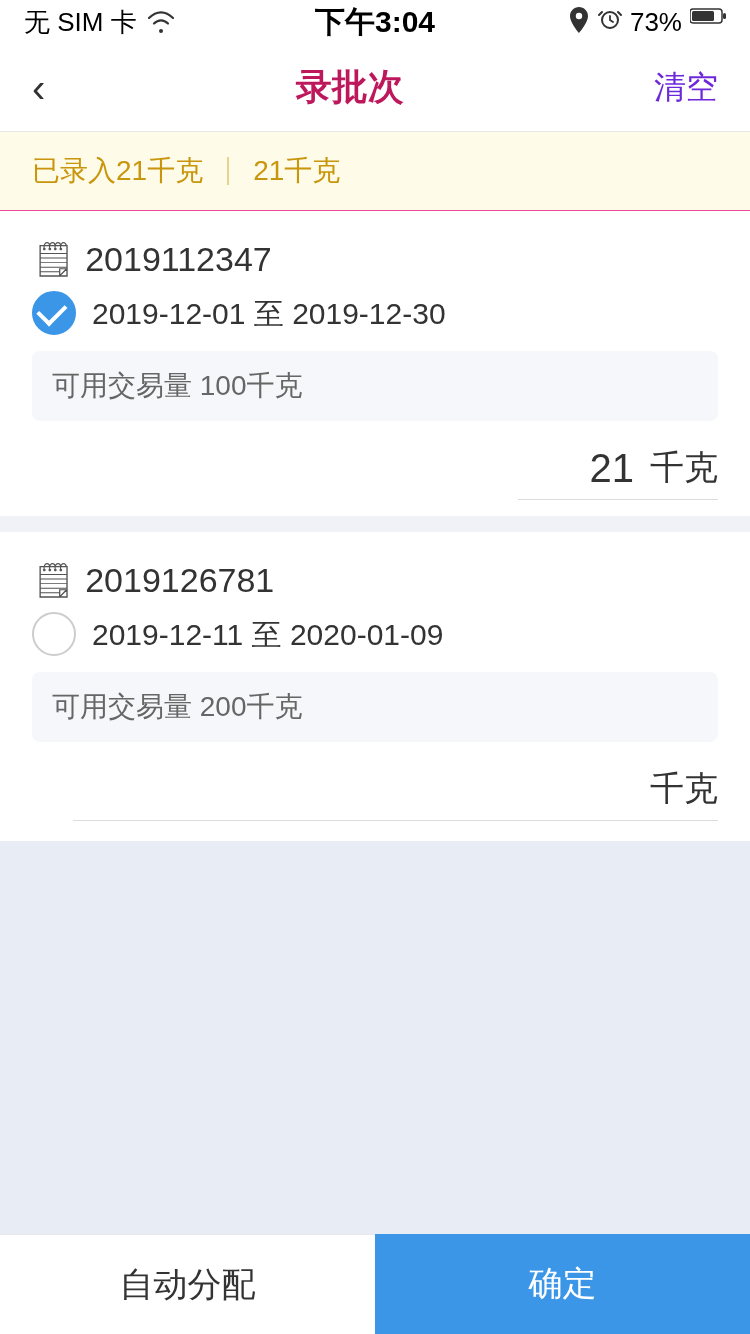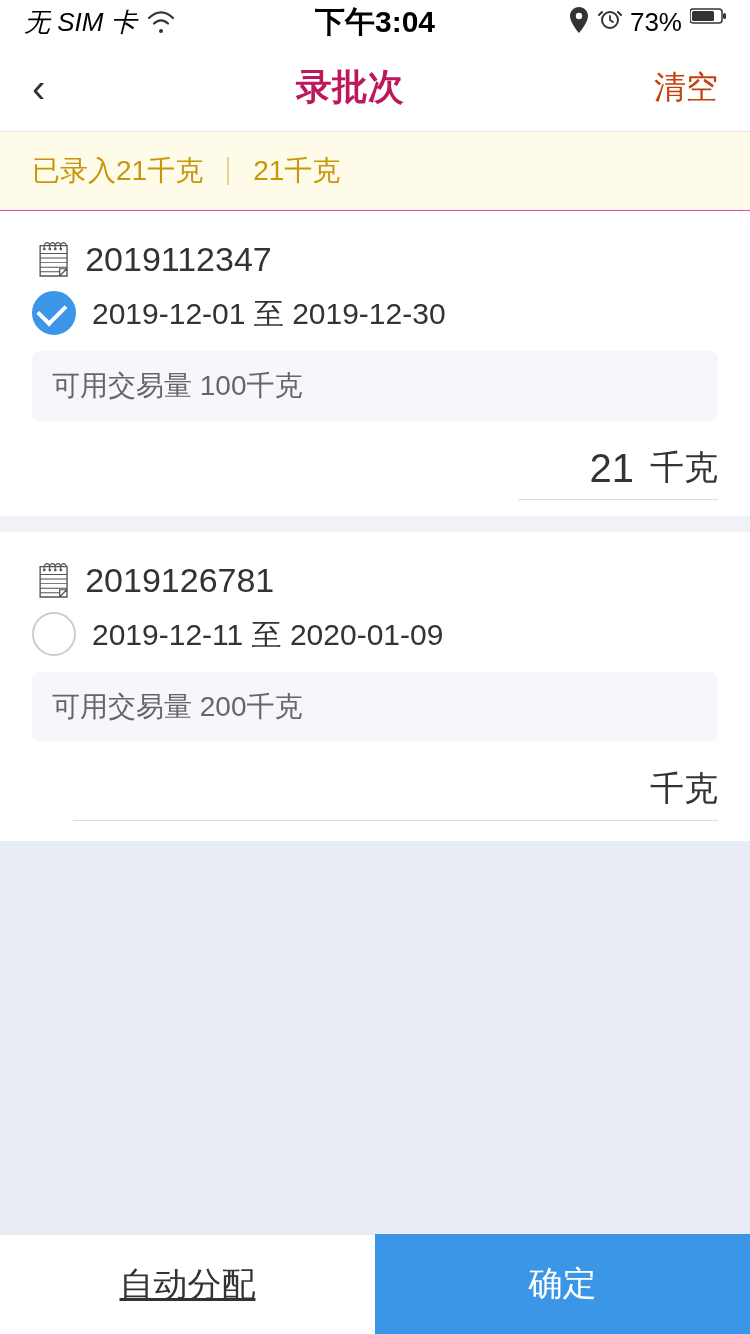--- a/index.html
+++ b/index.html
@@ -23,21 +23,20 @@
       justify-content: space-between;
       padding: 0 24px;
       font-size: 28px;
       font-weight: 500;
     }
     .status-left {
       display: flex;
       align-items: center;
       gap: 10px;
       font-size: 26px;
-      font-style: italic;
     }
     .status-center {
       font-size: 30px;
       font-weight: 700;
       position: absolute;
       left: 50%;
       transform: translateX(-50%);
     }
     .status-right {
       display: flex;
@@ -63,21 +62,21 @@
       cursor: pointer;
       line-height: 1;
     }
     .nav-title {
       font-size: 36px;
       font-weight: 600;
       color: #be185d;
     }
     .nav-clear {
       font-size: 32px;
-      color: #c2410c;
+      color: #6d28d9;
       cursor: pointer;
     }
 
     
     .summary-banner {
       background: #fefbe8;
       padding: 20px 32px;
       display: flex;
       align-items: center;
       gap: 24px;
@@ -254,21 +253,20 @@
       flex: 1;
       background: #fff;
       display: flex;
       align-items: center;
       justify-content: center;
       font-size: 34px;
       color: #333;
       border: none;
       cursor: pointer;
       border-top: 1px solid #e8e8e8;
-      text-decoration: underline;
     }
     .btn-confirm {
       flex: 1;
       background: #3b96e8;
       display: flex;
       align-items: center;
       justify-content: center;
       font-size: 34px;
       color: #fff;
       border: none;

